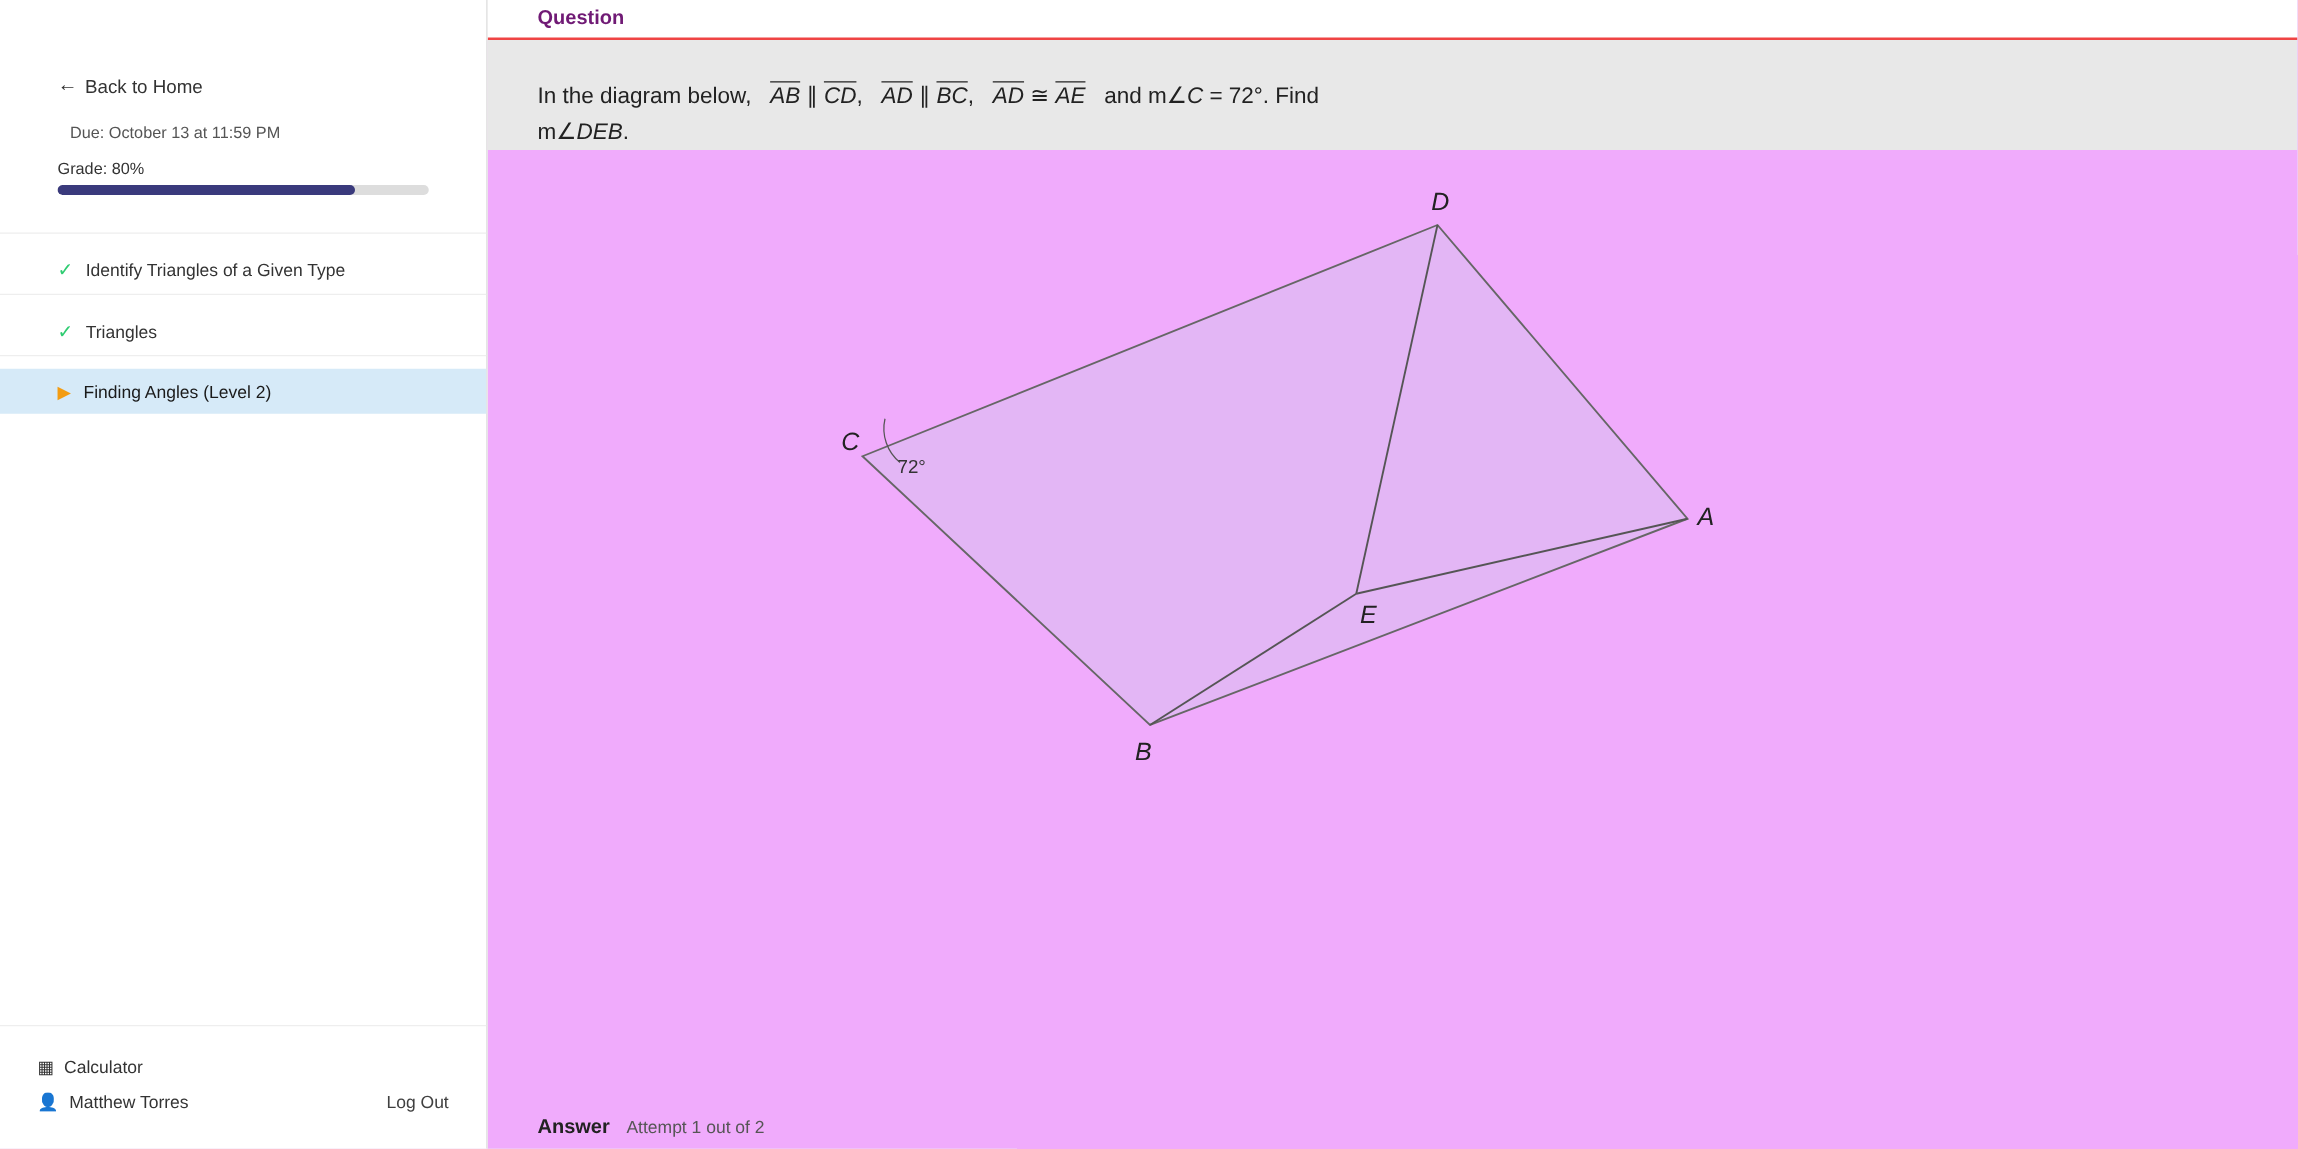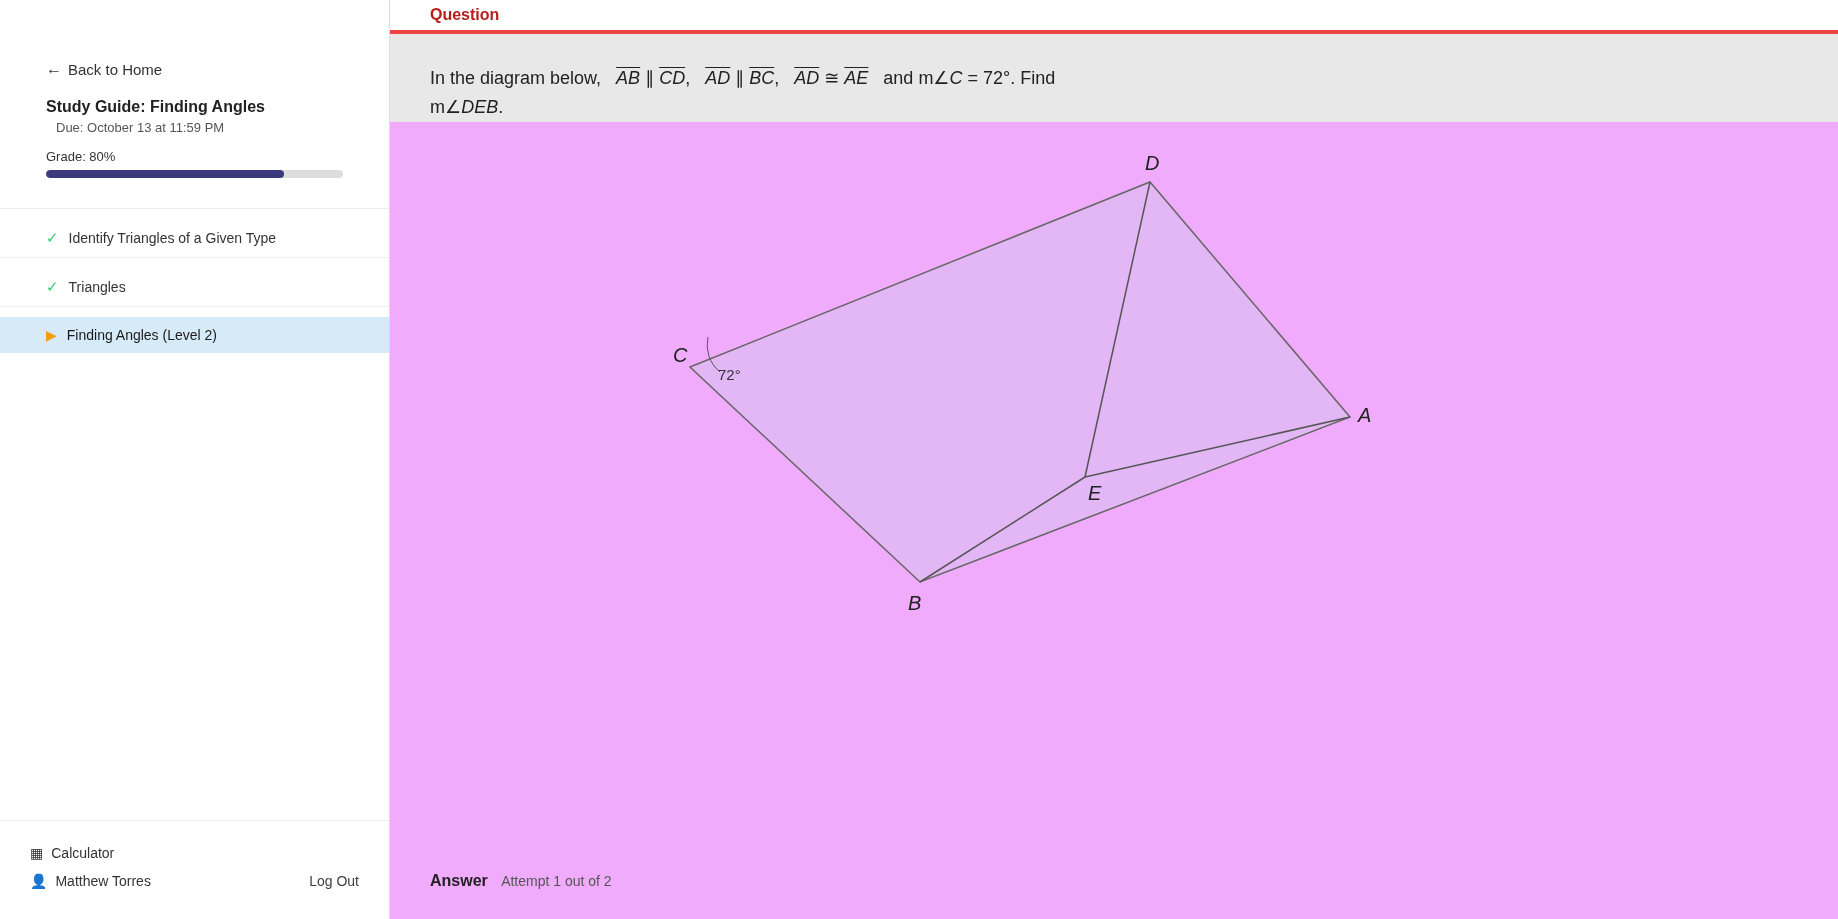--- a/index.html
+++ b/index.html
@@ -139,24 +139,24 @@
     .logout-link {
       color: #404040;
       cursor: pointer;
       text-decoration: none;
       font-size: 14px;
     }
 
     .question-header {
       background: #ffffff;
       padding: 6px 40px;
-      border-bottom: 4px solid #ef4444;
+      border-bottom: 2px solid #ef4444;
       font-size: 16px;
       font-weight: bold;
-      color: #b91c1c;
+      color: #701a75;
       display: flex;
       align-items: center;
     }
 
     .question-body {
       padding: 30px 40px 0 40px;
       font-size: 18px;
       color: #222;
       line-height: 1.6;
       background: #e8e8e8;
@@ -166,21 +166,21 @@
       position: absolute;
       bottom: 60px;
       left: 50%;
       transform: translateX(-50%);
       font-size: 13px;
       color: #666;
       white-space: nowrap;
     }
 
     .answer-section {
-      padding: 10px 40px 29px 40px;
+      padding: 10px 40px 8px 40px;
       font-size: 16px;
       font-weight: bold;
       color: #222;
     }
 
     .main-wrapper {
       display: flex;
       flex-direction: column;
       flex: 1;
     }
@@ -188,21 +188,20 @@
 </head>
 <body>
 
 <div class="sidebar">
 
   <a class="back-to-home">
     <span class="back-arrow">←</span>
     <span>Back to Home</span>
   </a>
 
-  <div class="study-guide-title">Study Guide: Finding Angles</div>
   <div class="due-date">Due: October 13 at 11:59 PM</div>
   <div class="grade-label">Grade: 80%</div>
   <div class="progress-bar-container">
     <div class="progress-bar-fill" style="width: 80%"></div>
   </div>
 
   <div class="sidebar-divider"></div>
 
   <div class="nav-item completed">
     <span class="check-icon">✓</span>

